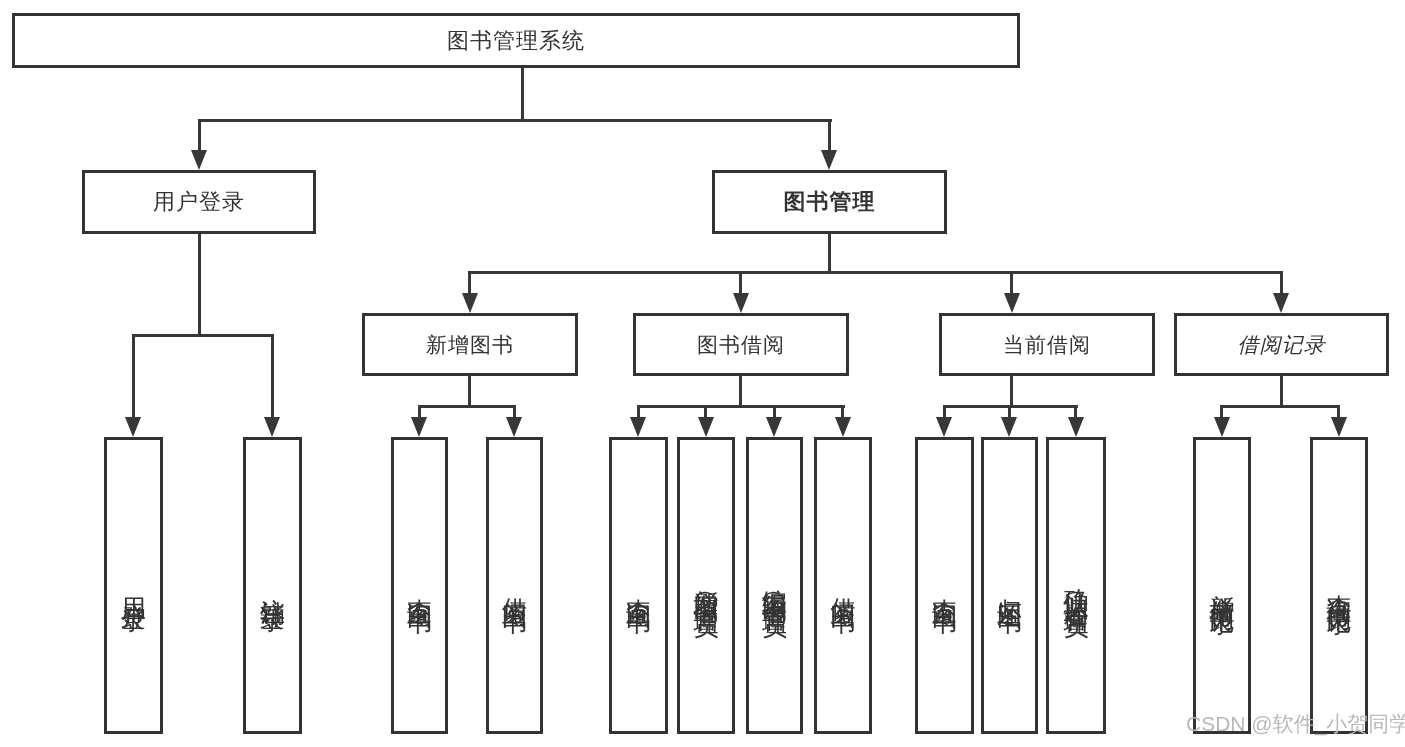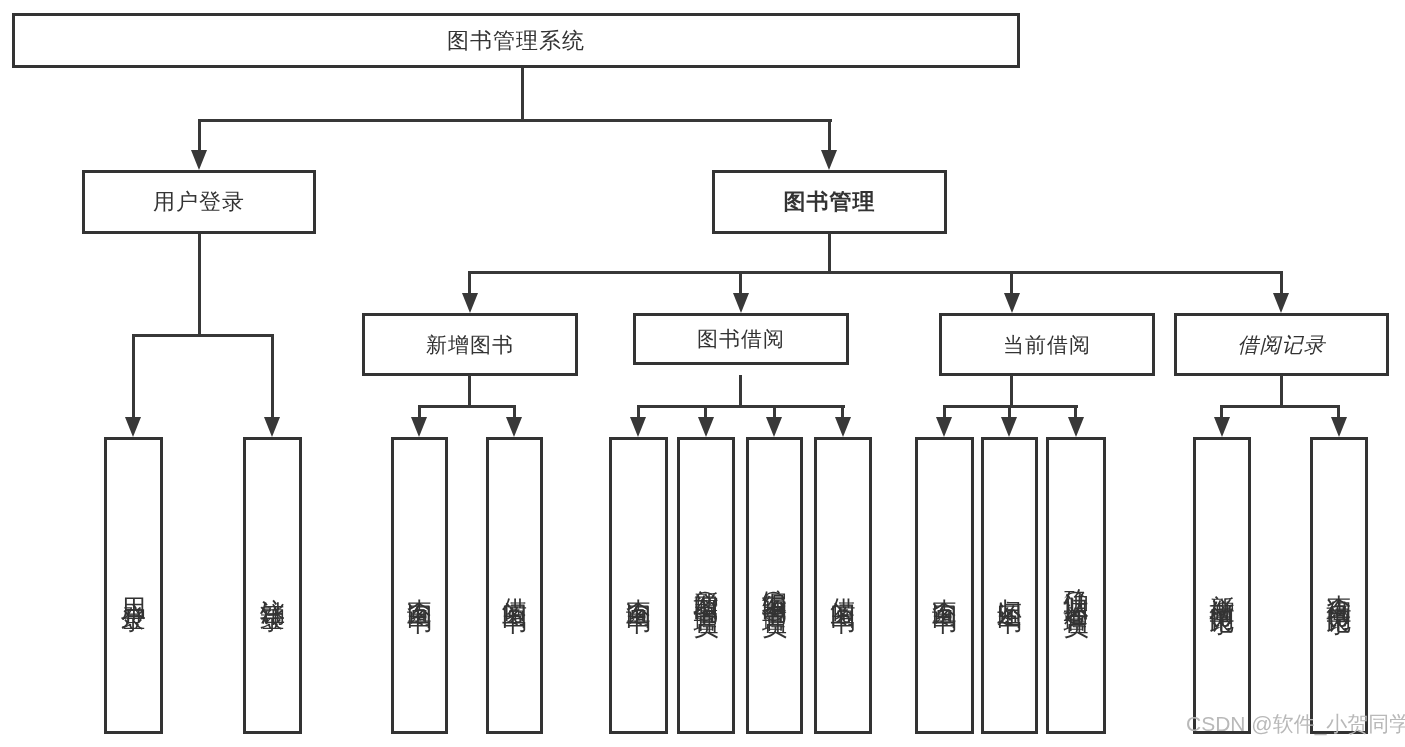--- a/index.html
+++ b/index.html
@@ -98,21 +98,21 @@
   <div class="ln" style="left:739px; top:271px; width:3px; height:25px;"></div>
   <div class="arr" style="left:733px; top:293px;"></div>
   <div class="ln" style="left:1010px; top:271px; width:3px; height:25px;"></div>
   <div class="arr" style="left:1004px; top:293px;"></div>
   <div class="ln" style="left:1280px; top:271px; width:3px; height:25px;"></div>
   <div class="arr" style="left:1273px; top:293px;"></div>
 
   <div class="hbox" style="left:362px; top:313px; width:216px; height:63px; font-size:21px;">
     <span>新增图书</span>
   </div>
-  <div class="hbox" style="left:633px; top:313px; width:216px; height:52px; font-size:21px;">
+  <div class="hbox" style="left:633px; top:313px; width:216px; height:63px; font-size:21px;">
     <span>图书借阅</span>
   </div>
   <div class="hbox" style="left:904px; top:313px; width:216px; height:63px; font-size:21px;margin-left:35px;">
     <span>当前借阅</span>
   </div>
   <div class="hbox" style="left:1174px; top:313px; width:215px; height:63px; font-size:21px;font-style:italic;">
     <span>借阅记录</span>
   </div>
 
   <div class="ln" style="left:468px; top:375px; width:3px; height:33px;"></div>

